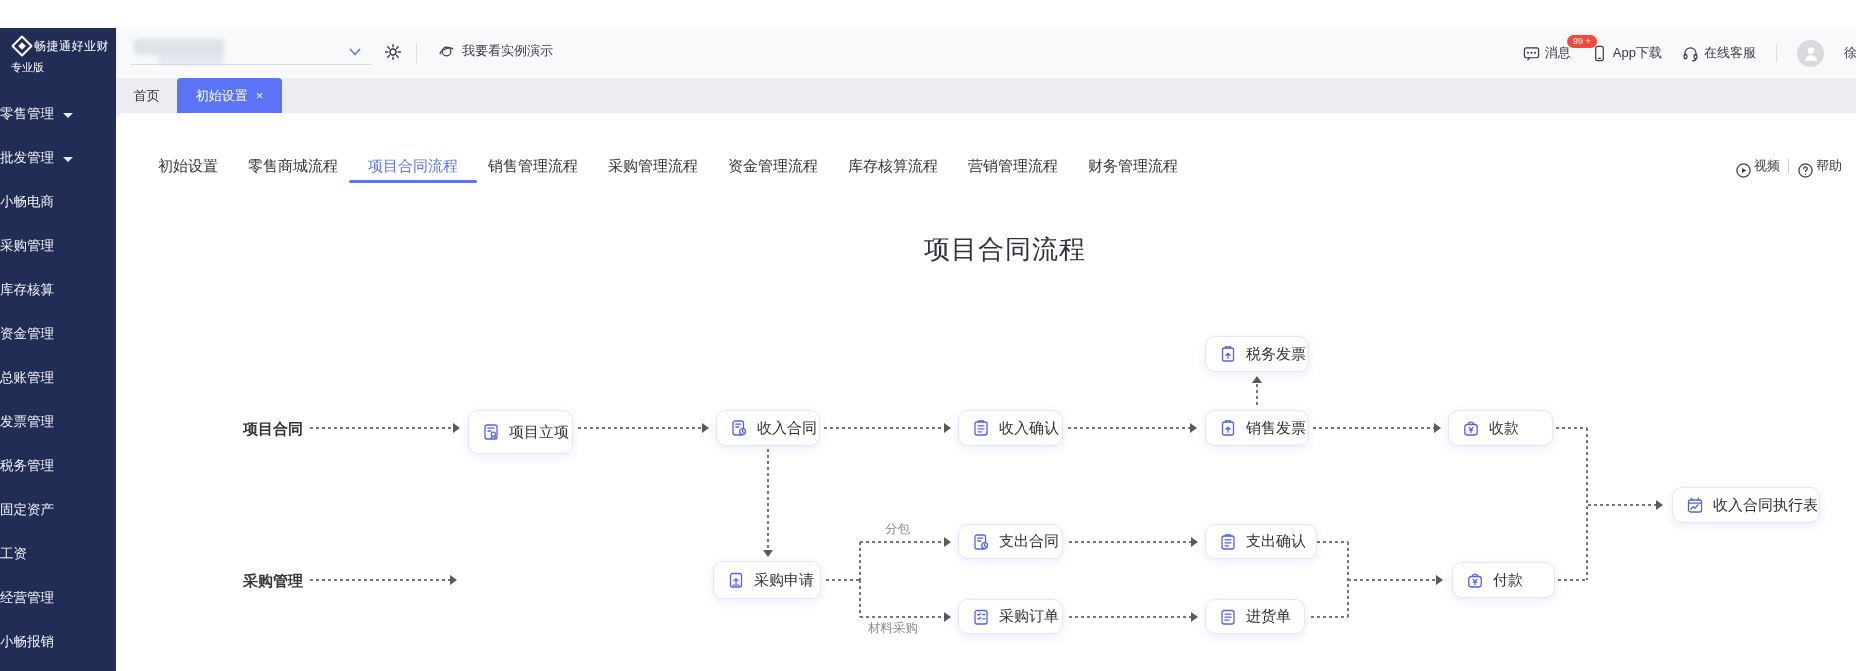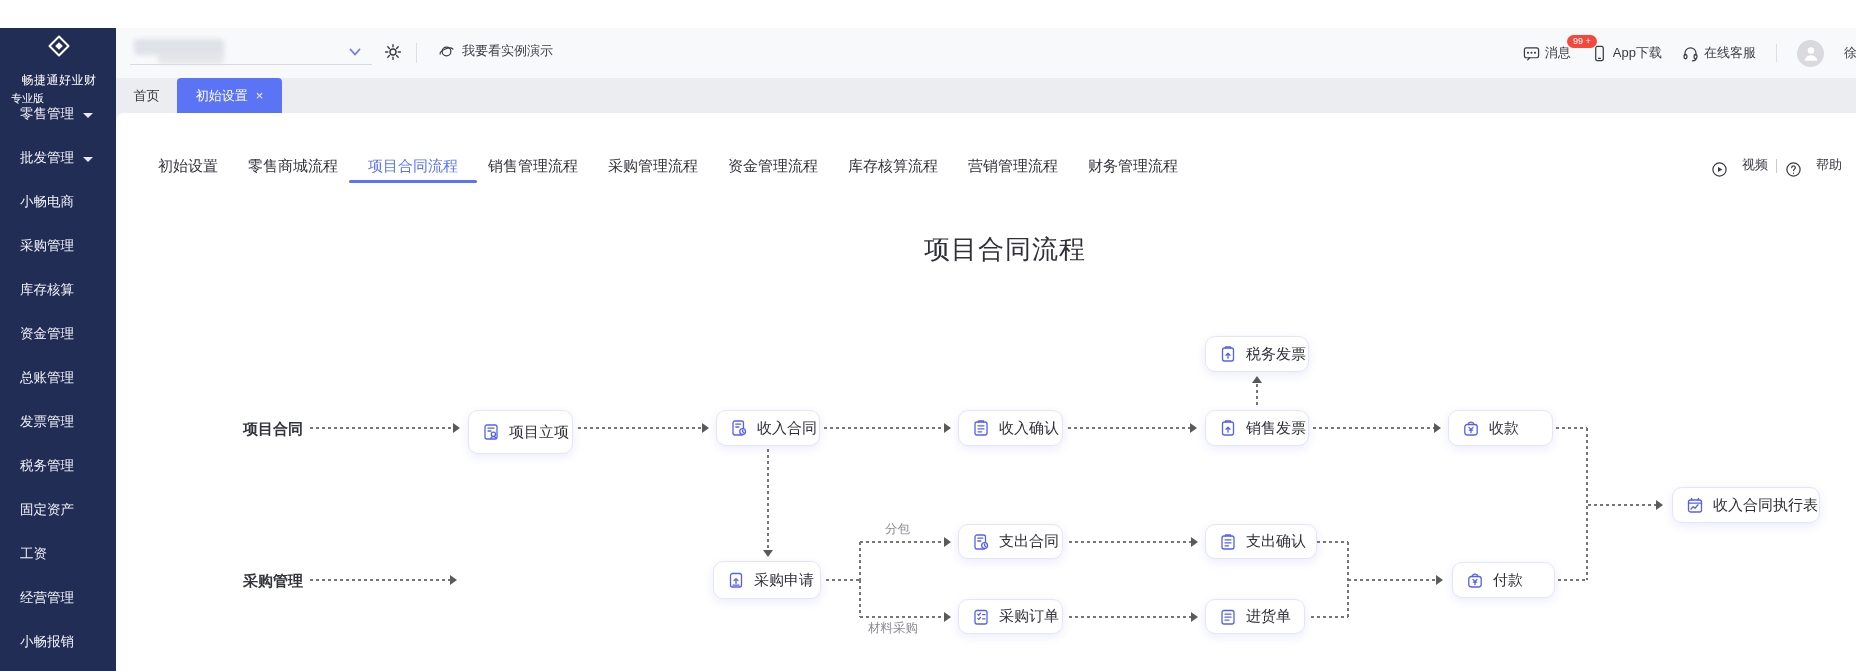--- a/index.html
+++ b/index.html
@@ -8,26 +8,26 @@
     background:#ffffff;
     font-family:"Liberation Sans","DejaVu Sans",sans-serif;
     -webkit-font-smoothing:antialiased;color:#32333a;
   }
   
   .top-strip{position:absolute;left:0;top:0;width:100%;height:28px;background:#fff;}
 
   
   .sidebar{position:absolute;left:0;top:28px;width:116px;height:643px;background:#212d54;z-index:5;}
   .brand{height:50px;padding:6px 8px 0 10px;box-sizing:border-box;}
-  .brand-row{display:flex;align-items:center;gap:14px;flex-direction:column;}
+  .brand-row{display:flex;align-items:center;gap:0;}
   .brand-logo{width:24px;height:24px;flex:0 0 auto;}
   .brand-name{color:#fff;font-size:12px;white-space:nowrap;letter-spacing:.5px;}
   .brand-edition{color:#fff;font-size:11px;margin-top:2px;padding-left:1px;}
   .side-items{padding-top:14px;}
-  .side-item{height:44px;display:flex;align-items:center;padding-left:20px;color:#f2f3f8;font-size:13.5px;cursor:pointer;white-space:nowrap;}
+  .side-item{height:44px;display:flex;align-items:center;color:#f2f3f8;font-size:13.5px;cursor:pointer;white-space:nowrap;}
   .caret{width:0;height:0;border-left:5px solid transparent;border-right:5px solid transparent;border-top:5px solid #e8eaf2;margin-left:9px;margin-top:2px;}
 
   
   .header{position:absolute;left:116px;top:28px;width:1740px;height:50px;background:#f8f9fb;z-index:4;}
   .blur-blob{position:absolute;background:#dfe2e8;border-radius:4px;filter:blur(2px);}
   .bb1{left:18px;top:11px;width:90px;height:16px;}
   .bb2{left:42px;top:24px;width:66px;height:12px;opacity:.8;}
   .org-underline{position:absolute;left:14px;top:36px;width:242px;height:1px;background:#d9dbe1;}
   .chevron-down{position:absolute;left:232px;top:17px;width:14px;height:14px;cursor:pointer;}
   .hicon{width:17px;height:17px;display:inline-block;vertical-align:-3px;}
@@ -47,21 +47,21 @@
   .wtab-active{position:absolute;left:61px;top:0;width:105px;height:35px;background:#5b74f5;border-radius:4px 4px 0 0;display:flex;align-items:center;justify-content:center;gap:8px;color:#fff;font-size:13px;cursor:pointer;}
   .wtab-close{font-size:13px;line-height:1;cursor:pointer;opacity:.9;}
 
   
   .panel{position:absolute;left:116px;top:113px;width:1740px;height:558px;background:#fff;border-radius:8px 0 0 0;z-index:3;}
   .flowtabs{position:absolute;left:42px;top:35px;display:flex;gap:30px;}
   .ftab{font-size:15px;color:#33343b;line-height:35px;cursor:pointer;position:relative;white-space:nowrap;}
   .ftab.active{color:#5b74f5;}
   .ftab.active::after{content:"";position:absolute;left:-19px;right:-19px;bottom:0;height:3px;background:#5b74f5;border-radius:2px;}
   .help-links{position:absolute;right:14px;top:35px;display:flex;align-items:center;gap:8px;font-size:13px;color:#3b3c42;line-height:35px;}
-  .hl{display:flex;align-items:center;gap:14px;cursor:pointer;font-family:Liberation Mono, monospace;}
+  .hl{display:flex;align-items:center;gap:2px;cursor:pointer;}
   .hl-div{width:1px;height:14px;background:#c9cbd1;}
 
   
   .canvas{position:absolute;left:0;top:0;width:1856px;height:671px;z-index:6;pointer-events:none;}
   .flow-title{position:absolute;left:1005px;top:232px;transform:translateX(-50%);font-size:26px;color:#303138;font-weight:500;letter-spacing:1px;white-space:nowrap;}
   .fnode{position:absolute;box-sizing:border-box;background:#fff;border:1px solid #e5e5fa;border-radius:10px;
          box-shadow:0 3px 10px rgba(86,96,240,.12);display:flex;align-items:center;gap:9px;padding-left:13px;
          pointer-events:auto;cursor:pointer;}
   .fic{width:18px;height:18px;flex:0 0 auto;display:flex;}
   .flb{font-size:15px;color:#2f3037;font-weight:500;white-space:nowrap;}

